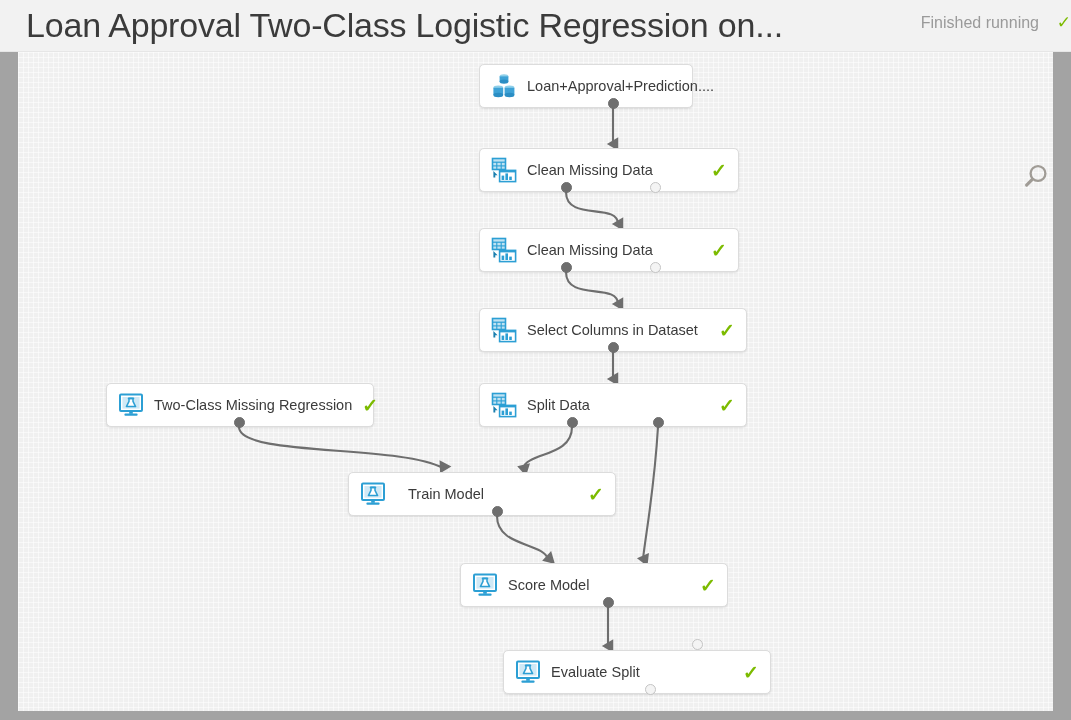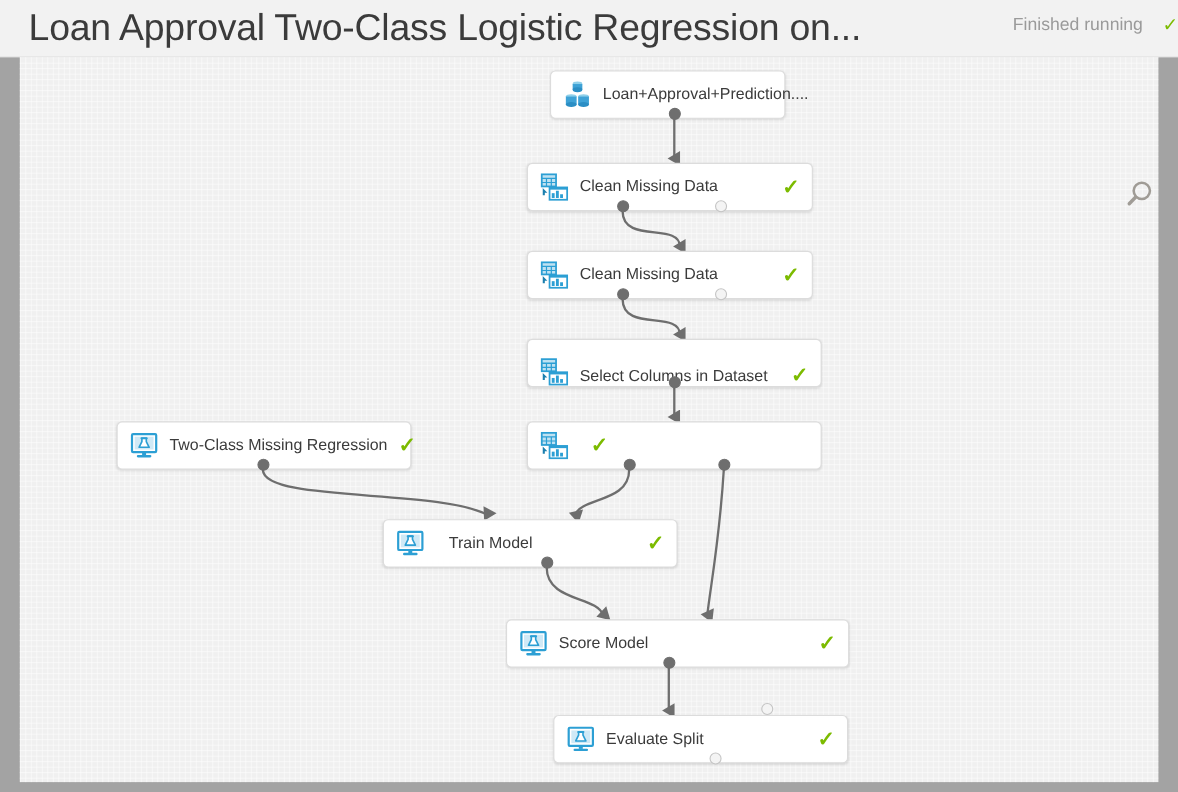--- a/index.html
+++ b/index.html
@@ -167,21 +167,21 @@
           <path d="M 595 300 L 595 327" fill="none" stroke="#6e6e6e" stroke-width="2.1" marker-end="url(#arrowhead)"></path>
           <path d="M 554 375 C 554 405, 510 400, 505 416" fill="none" stroke="#6e6e6e" stroke-width="2.1" marker-end="url(#arrowhead)"></path>
           <path d="M 221 375 C 221 405, 380 392, 425 416" fill="none" stroke="#6e6e6e" stroke-width="2.1" marker-end="url(#arrowhead)"></path>
           <path d="M 479 464 C 479 495, 525 490, 530 507" fill="none" stroke="#6e6e6e" stroke-width="2.1" marker-end="url(#arrowhead)"></path>
           <path d="M 640 375 C 636 440, 628 480, 625 507" fill="none" stroke="#6e6e6e" stroke-width="2.1" marker-end="url(#arrowhead)"></path>
           <path d="M 590 555 L 590 594" fill="none" stroke="#6e6e6e" stroke-width="2.1" marker-end="url(#arrowhead)"></path>
         </g>
     </svg>
 
     <div id="nodes-layer">
-        <div class="node" style="left: 461px; top: 12px; width: 214px; margin-left: 21px;">
+        <div class="node" style="left: 461px; top: 12px; width: 214px;">
           <svg viewBox="0 0 26 26" class="node-icon">
     <ellipse cx="13" cy="3.4000000000000004" rx="4.4" ry="2.2" fill="#8fd0ea"></ellipse>
             <rect x="8.6" y="3.4000000000000004" width="8.8" height="5.199999999999999" fill="#3ea2d6"></rect>
             <ellipse cx="13" cy="8.599999999999998" rx="4.4" ry="2.2" fill="#2b8ec4"></ellipse>
     <ellipse cx="7.300000000000001" cy="14.8" rx="4.9" ry="2.2" fill="#8fd0ea"></ellipse>
             <rect x="2.4" y="14.8" width="9.8" height="7.199999999999999" fill="#3ea2d6"></rect>
             <ellipse cx="7.300000000000001" cy="22" rx="4.9" ry="2.2" fill="#2b8ec4"></ellipse>
     <ellipse cx="18.5" cy="14.8" rx="4.9" ry="2.2" fill="#8fd0ea"></ellipse>
             <rect x="13.6" y="14.8" width="9.8" height="7.199999999999999" fill="#3ea2d6"></rect>
             <ellipse cx="18.5" cy="22" rx="4.9" ry="2.2" fill="#2b8ec4"></ellipse>
@@ -215,21 +215,21 @@
     <path d="M2.4 14.0 L6.6 18.2 L4.3 18.2 L4.3 20.4 L2.4 20.4 Z" fill="#1b7fae"></path>
     <rect x="8.6" y="13.4" width="16" height="11.2" fill="#ffffff" stroke="#2c9fd4" stroke-width="1.6"></rect>
     <rect x="10.6" y="18.6" width="2.6" height="4.4" fill="#2c9fd4"></rect>
     <rect x="14.4" y="16.4" width="2.6" height="6.6" fill="#2c9fd4"></rect>
     <rect x="18.2" y="19.6" width="2.6" height="3.4" fill="#2c9fd4"></rect>
     <rect x="8.6" y="13.4" width="16" height="2.0" fill="#2c9fd4"></rect>
   </svg>
           <span class="node-label">Clean Missing Data</span>
           <span class="node-check">✓</span>
         </div>
-        <div class="node" style="left: 461px; top: 256px; width: 268px; align-items: flex-end;">
+        <div class="node" style="left: 461px; top: 256px; width: 268px;">
           <svg viewBox="0 0 26 26" class="node-icon">
     <rect x="1.5" y="1.5" width="13" height="11" fill="#bfe2f2" stroke="#2c9fd4" stroke-width="1.6"></rect>
     <line x1="1.5" y1="5.2" x2="14.5" y2="5.2" stroke="#2c9fd4" stroke-width="1.2"></line>
     <line x1="5.8" y1="5.2" x2="5.8" y2="12.5" stroke="#2c9fd4" stroke-width="1.1"></line>
     <line x1="10.2" y1="5.2" x2="10.2" y2="12.5" stroke="#2c9fd4" stroke-width="1.1"></line>
     <line x1="1.5" y1="8.9" x2="14.5" y2="8.9" stroke="#2c9fd4" stroke-width="1.1"></line>
     <path d="M2.4 14.0 L6.6 18.2 L4.3 18.2 L4.3 20.4 L2.4 20.4 Z" fill="#1b7fae"></path>
     <rect x="8.6" y="13.4" width="16" height="11.2" fill="#ffffff" stroke="#2c9fd4" stroke-width="1.6"></rect>
     <rect x="10.6" y="18.6" width="2.6" height="4.4" fill="#2c9fd4"></rect>
     <rect x="14.4" y="16.4" width="2.6" height="6.6" fill="#2c9fd4"></rect>
@@ -246,20 +246,21 @@
     <line x1="5.8" y1="5.2" x2="5.8" y2="12.5" stroke="#2c9fd4" stroke-width="1.1"></line>
     <line x1="10.2" y1="5.2" x2="10.2" y2="12.5" stroke="#2c9fd4" stroke-width="1.1"></line>
     <line x1="1.5" y1="8.9" x2="14.5" y2="8.9" stroke="#2c9fd4" stroke-width="1.1"></line>
     <path d="M2.4 14.0 L6.6 18.2 L4.3 18.2 L4.3 20.4 L2.4 20.4 Z" fill="#1b7fae"></path>
     <rect x="8.6" y="13.4" width="16" height="11.2" fill="#ffffff" stroke="#2c9fd4" stroke-width="1.6"></rect>
     <rect x="10.6" y="18.6" width="2.6" height="4.4" fill="#2c9fd4"></rect>
     <rect x="14.4" y="16.4" width="2.6" height="6.6" fill="#2c9fd4"></rect>
     <rect x="18.2" y="19.6" width="2.6" height="3.4" fill="#2c9fd4"></rect>
     <rect x="8.6" y="13.4" width="16" height="2.0" fill="#2c9fd4"></rect>
   </svg>
+          <span class="node-label">Split Data</span>
           <span class="node-check">✓</span>
         </div>
         <div class="node" style="left: 88px; top: 331px; width: 268px;">
           <svg viewBox="0 0 26 26" class="node-icon">
     <rect x="2.0" y="2.6" width="22" height="16.4" rx="1" fill="#ffffff" stroke="#2c9fd4" stroke-width="2.0"></rect>
     <rect x="4.4" y="5.0" width="17.2" height="11.6" fill="#cfe9f6"></rect>
     <path d="M11.0 6.4 L15.0 6.4 L15.0 9.4 L17.6 14.6 L8.4 14.6 L11.0 9.4 Z" fill="#ffffff" stroke="#2c9fd4" stroke-width="1.5" stroke-linejoin="round"></path>
     <line x1="10.6" y1="6.4" x2="15.4" y2="6.4" stroke="#2c9fd4" stroke-width="1.8" stroke-linecap="round"></line>
     <rect x="11.2" y="19.0" width="3.6" height="2.8" fill="#2c9fd4"></rect>
     <rect x="6.4" y="21.6" width="13.2" height="2.2" rx="1" fill="#2c9fd4"></rect>
@@ -272,21 +273,21 @@
     <rect x="2.0" y="2.6" width="22" height="16.4" rx="1" fill="#ffffff" stroke="#2c9fd4" stroke-width="2.0"></rect>
     <rect x="4.4" y="5.0" width="17.2" height="11.6" fill="#cfe9f6"></rect>
     <path d="M11.0 6.4 L15.0 6.4 L15.0 9.4 L17.6 14.6 L8.4 14.6 L11.0 9.4 Z" fill="#ffffff" stroke="#2c9fd4" stroke-width="1.5" stroke-linejoin="round"></path>
     <line x1="10.6" y1="6.4" x2="15.4" y2="6.4" stroke="#2c9fd4" stroke-width="1.8" stroke-linecap="round"></line>
     <rect x="11.2" y="19.0" width="3.6" height="2.8" fill="#2c9fd4"></rect>
     <rect x="6.4" y="21.6" width="13.2" height="2.2" rx="1" fill="#2c9fd4"></rect>
   </svg>
           <span class="node-label">Train Model</span>
           <span class="node-check">✓</span>
         </div>
-        <div class="node" style="left: 442px; top: 511px; width: 312px;">
+        <div class="node" style="left: 442px; top: 511px; width: 268px;">
           <svg viewBox="0 0 26 26" class="node-icon">
     <rect x="2.0" y="2.6" width="22" height="16.4" rx="1" fill="#ffffff" stroke="#2c9fd4" stroke-width="2.0"></rect>
     <rect x="4.4" y="5.0" width="17.2" height="11.6" fill="#cfe9f6"></rect>
     <path d="M11.0 6.4 L15.0 6.4 L15.0 9.4 L17.6 14.6 L8.4 14.6 L11.0 9.4 Z" fill="#ffffff" stroke="#2c9fd4" stroke-width="1.5" stroke-linejoin="round"></path>
     <line x1="10.6" y1="6.4" x2="15.4" y2="6.4" stroke="#2c9fd4" stroke-width="1.8" stroke-linecap="round"></line>
     <rect x="11.2" y="19.0" width="3.6" height="2.8" fill="#2c9fd4"></rect>
     <rect x="6.4" y="21.6" width="13.2" height="2.2" rx="1" fill="#2c9fd4"></rect>
   </svg>
           <span class="node-label">Score Model</span>
           <span class="node-check">✓</span>

